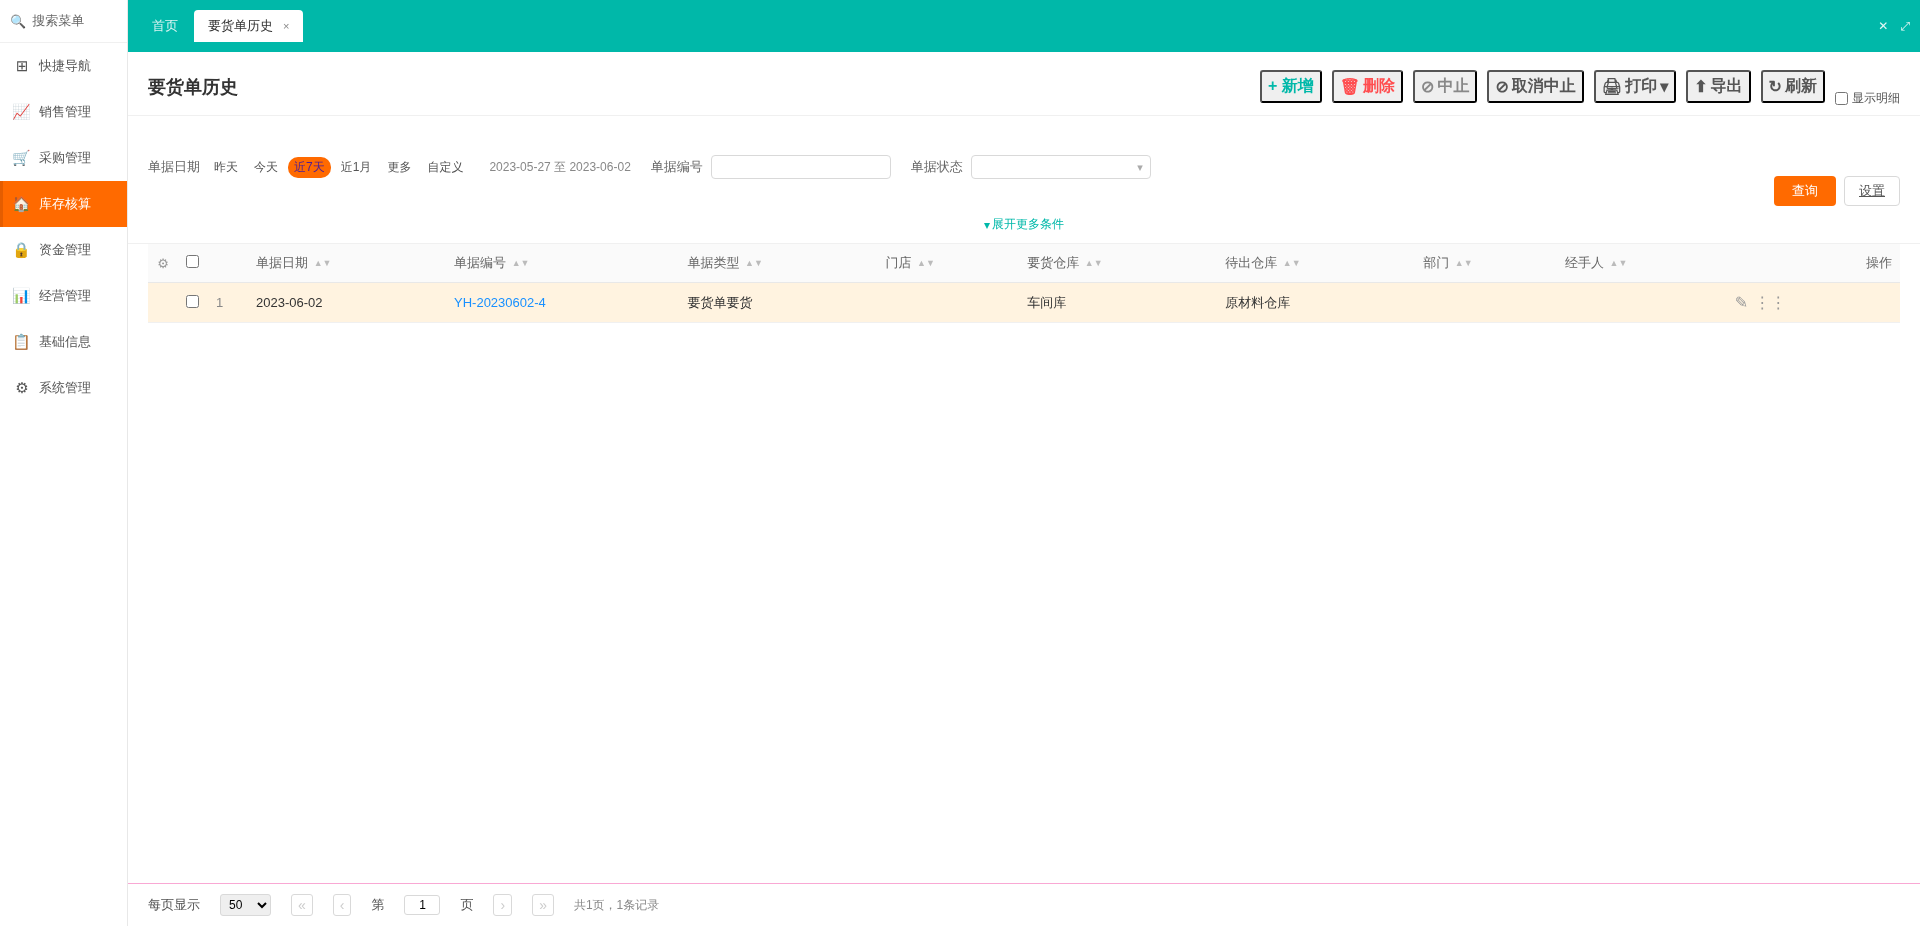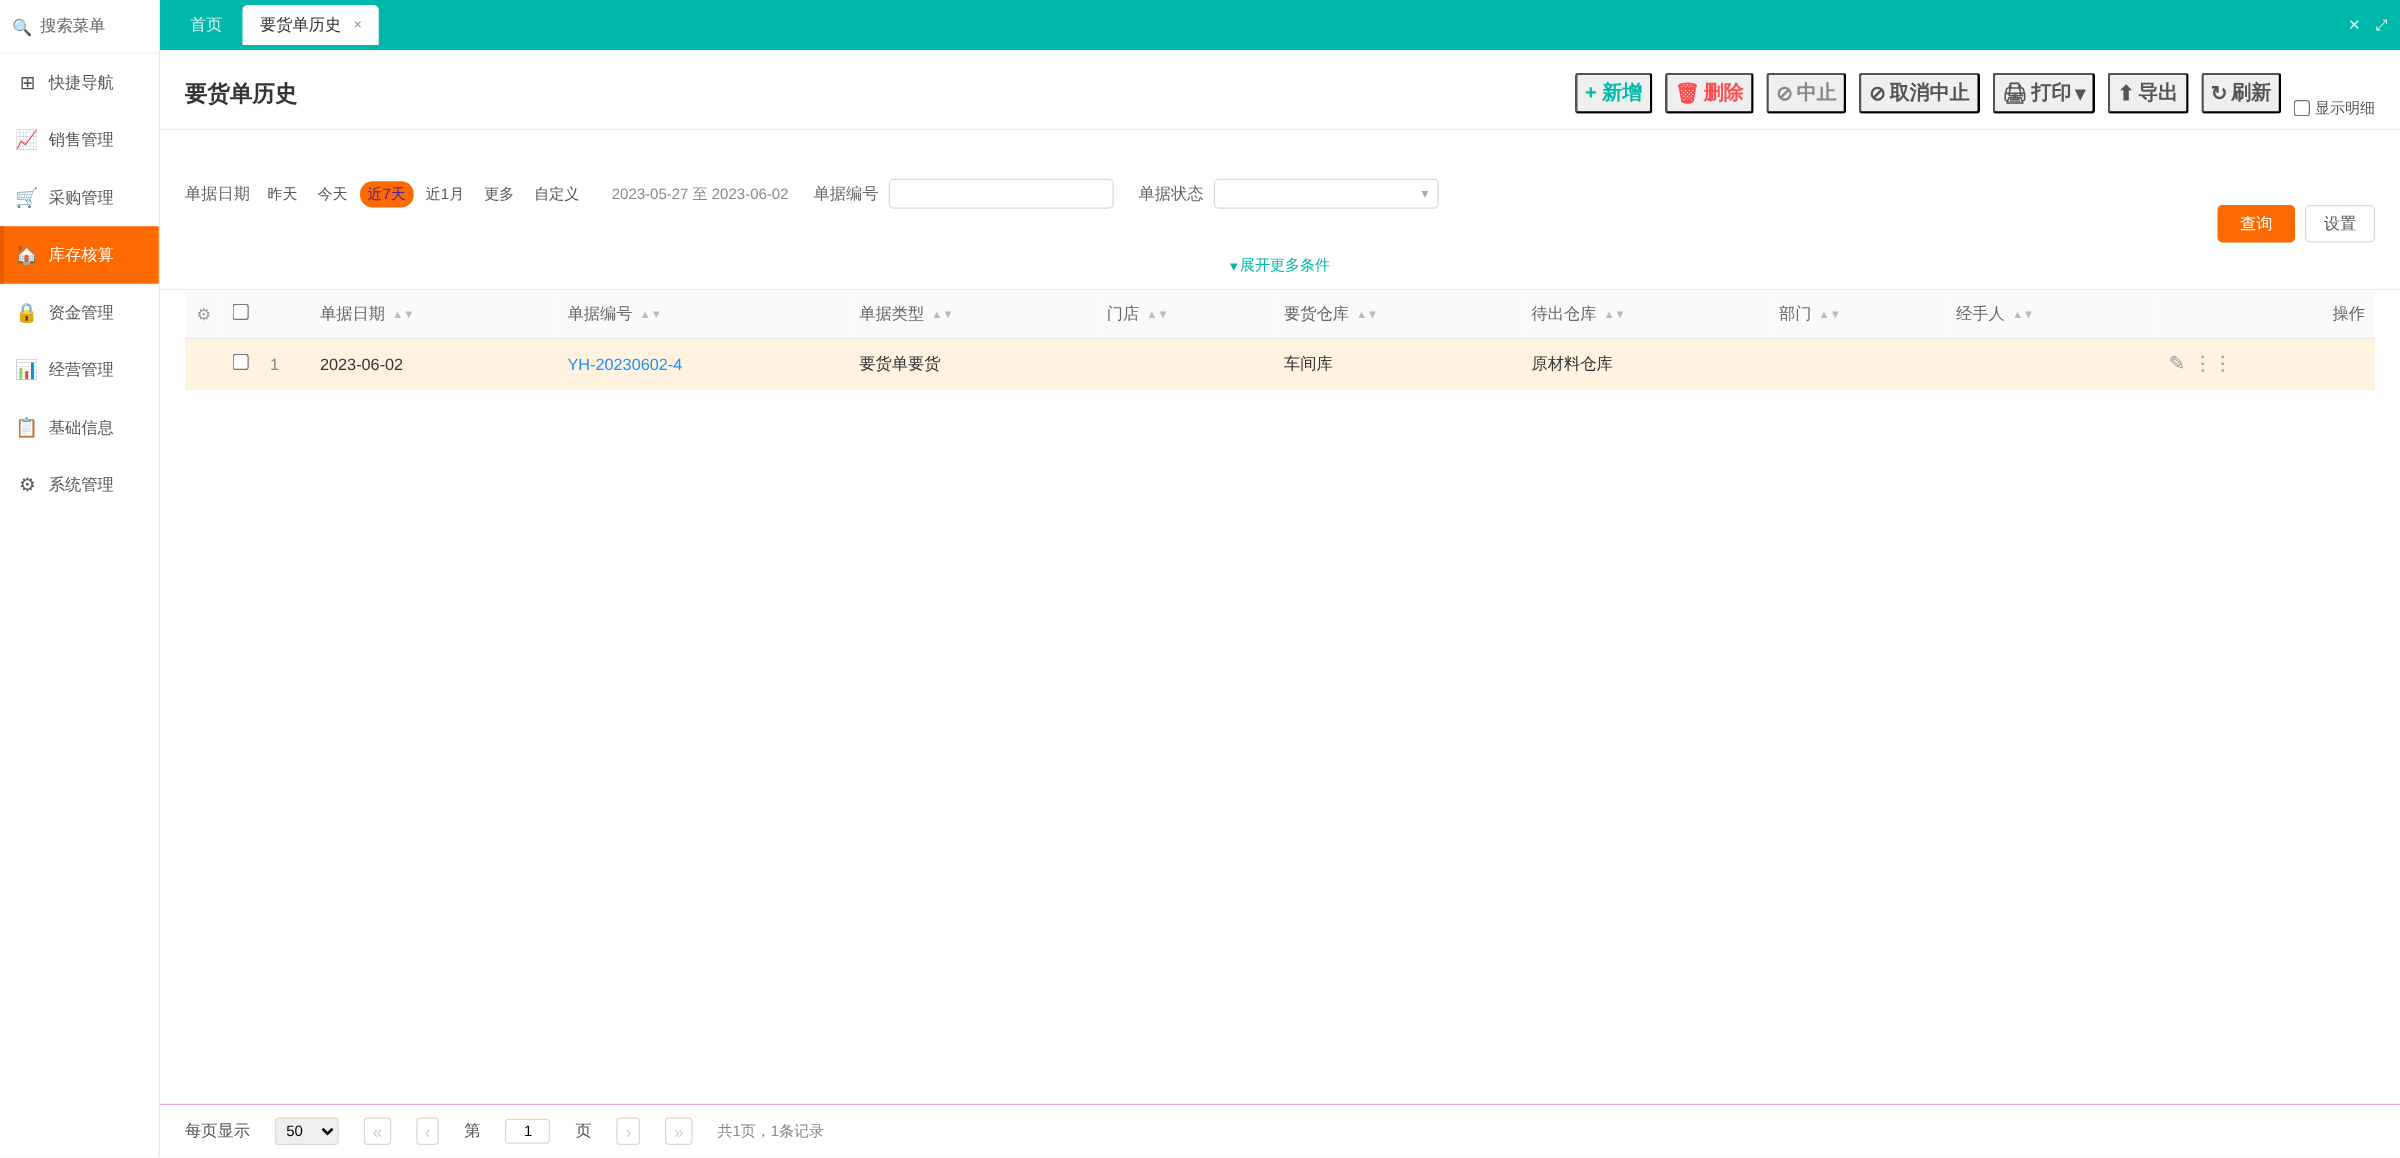--- a/index.html
+++ b/index.html
@@ -54,21 +54,21 @@
       flex: 1;
       display: flex;
       flex-direction: column;
       height: 100%;
       overflow: hidden;
     }
 
     
     .topbar {
       background: #00b8a9;
-      height: 40px;
+      height: 52px;
       display: flex;
       align-items: center;
       padding: 4px 10px;
       gap: 2px;
       flex-shrink: 0;
     }
     .tab-item {
       padding: 0 14px;
       height: 32px;
       display: flex;
@@ -156,20 +156,21 @@
       font-size: 13px;
     }
     .btn-setting {
       background: #fff;
       color: #555;
       border: 1px solid #d9d9d9;
       padding: 5px 14px;
       border-radius: 4px;
       cursor: pointer;
       font-size: 13px;
+      text-decoration: underline;
     }
     .show-detail-label {
       font-size: 12px;
       color: #555;
       display: flex;
       align-items: center;
       gap: 4px;
       margin-top: 24px;
     }
 

